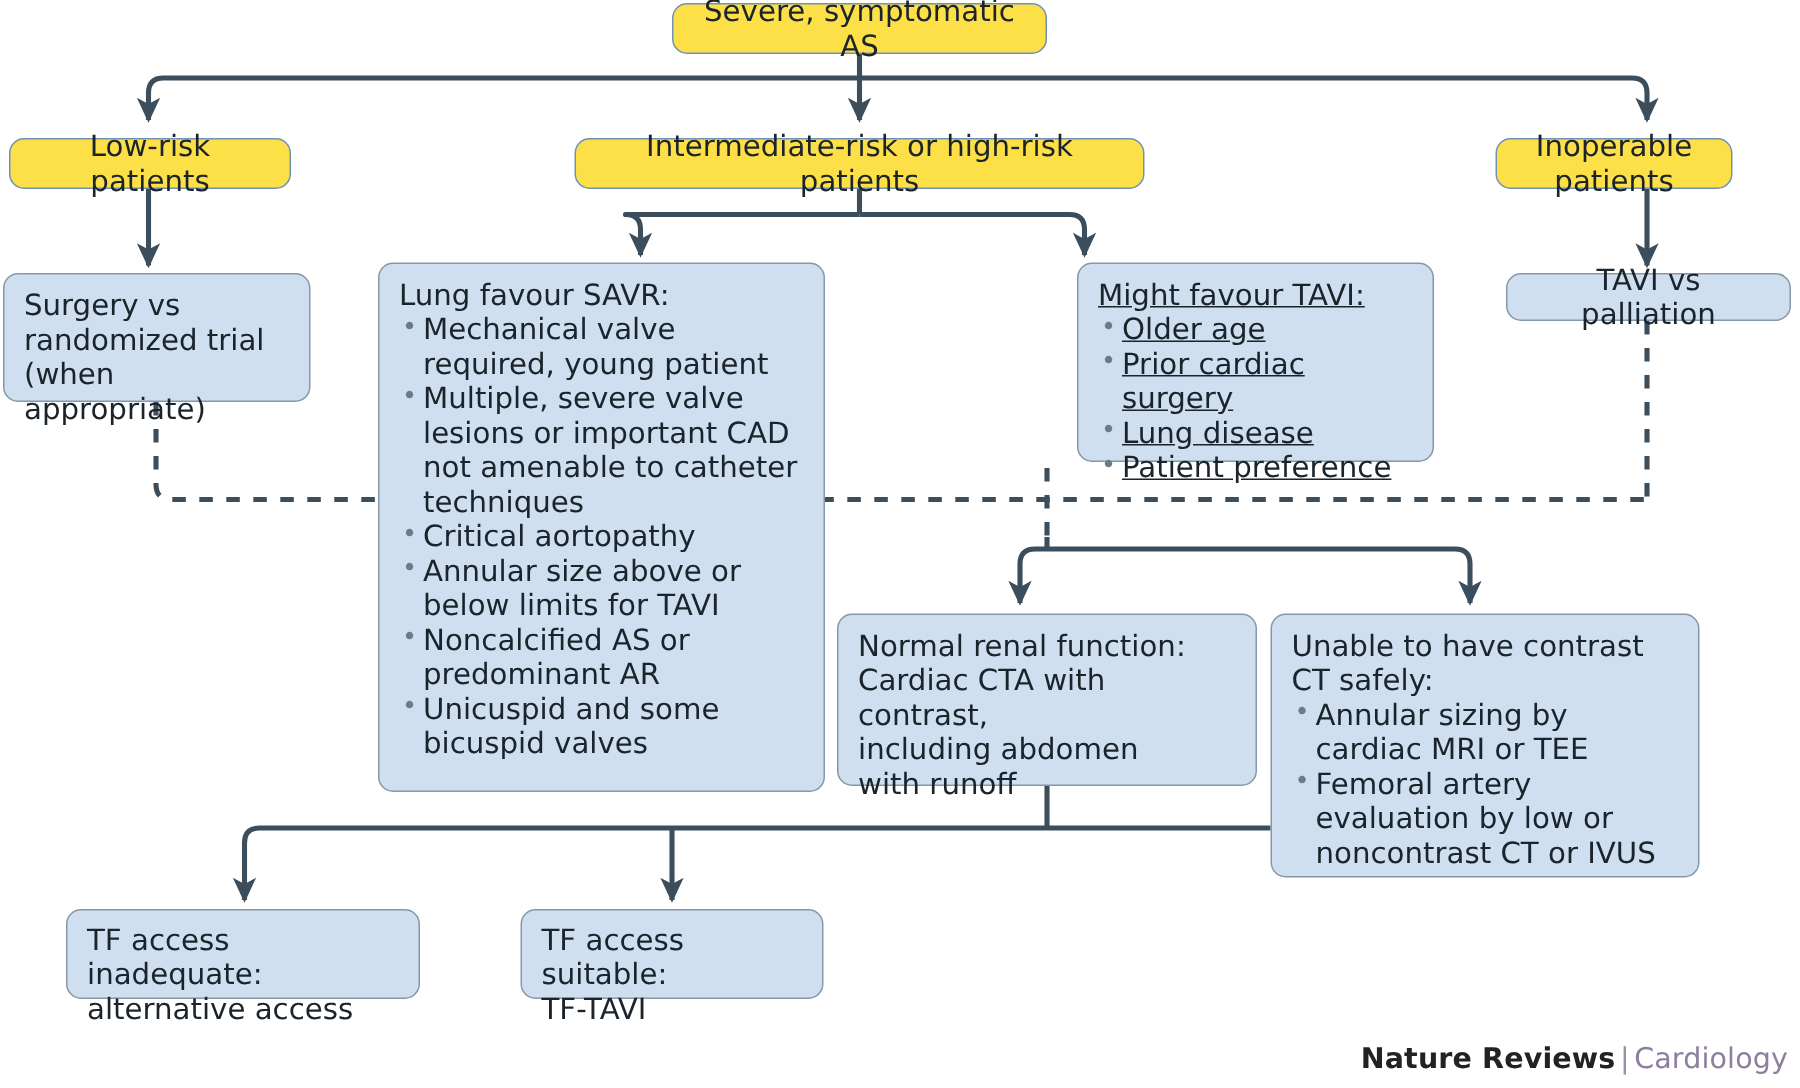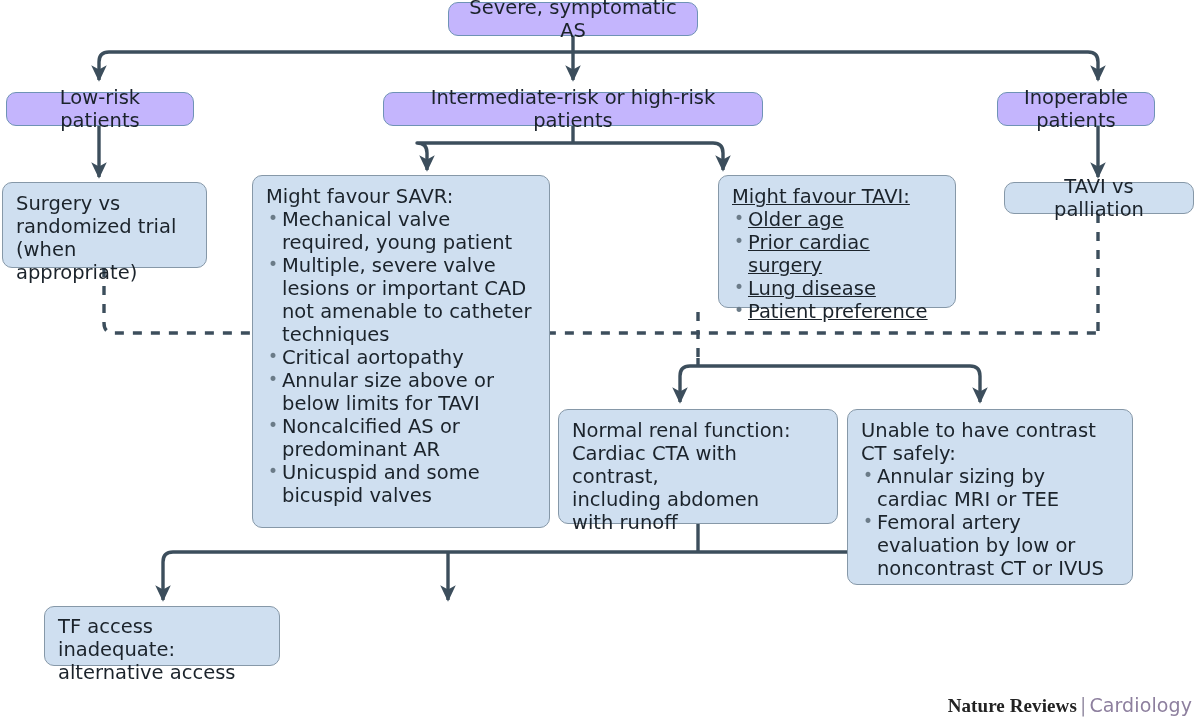--- a/index.html
+++ b/index.html
@@ -26,21 +26,21 @@
   .node {
     position: absolute;
     box-sizing: border-box;
     border-radius: 10px;
     border: 1px solid #7d8d9c;
     color: #1b232b;
     line-height: 1.18;
     z-index: 2;
   }
   .node.header {
-    background: #c4b5fd;
+    background: #fde047;
     border-color: #6f93b6;
     text-align: center;
     display: flex;
     align-items: center;
     justify-content: center;
     font-size: 19.5px;
     padding: 0 14px;
   }
   .node.content {
     background: #cfdff0;
@@ -87,21 +87,20 @@
     position: absolute;
     right: 8px;
     bottom: 8px;
     font-size: 19px;
     letter-spacing: 0.1px;
     z-index: 3;
   }
   .footer .brand {
     font-weight: bold;
     color: #222222;
-    font-family: Liberation Serif, serif;
   }
   .footer .sep {
     color: #9a93a8;
     margin: 0 3px;
     font-weight: normal;
   }
   .footer .journal {
     color: #8d7f9e;
   }
 </style>
@@ -164,21 +163,21 @@
     <span class="title">Inoperable patients</span>
   </div>
 
   <div class="node content" style="left:2px; top:182px; width:205px; height:86px;">
     <span class="title">Surgery vs
 randomized trial
 (when appropriate)</span>
   </div>
 
   <div class="node content" style="left:252px; top:175px; width:298px; height:353px;">
-    <span class="lead">Might favour SAVR:</span>
+    <span class="lead">Lung favour SAVR:</span>
     <ul>
       <li>Mechanical valve required, young patient</li>
       <li>Multiple, severe valve lesions or important CAD not amenable to catheter techniques</li>
       <li>Critical aortopathy</li>
       <li>Annular size above or below limits for TAVI</li>
       <li>Noncalcified AS or predominant AR</li>
       <li>Unicuspid and some bicuspid valves</li>
     </ul>
   </div>
 
@@ -210,18 +209,22 @@
       <li>Annular sizing by cardiac MRI or TEE</li>
       <li>Femoral artery evaluation by low or noncontrast CT or IVUS</li>
     </ul>
   </div>
 
   <div class="node content" style="left:44px; top:606px; width:236px; height:60px; padding-top:8px;">
     <span>TF access inadequate:</span>
     <span class="strong-line">alternative access</span>
   </div>
 
+  <div class="node content" style="left:347px; top:606px; width:202px; height:60px; padding-top:8px;">
+    <span>TF access suitable:</span>
+    <span class="strong-line">TF-TAVI</span>
+  </div>
 
   <div class="footer">
     <span class="brand">Nature Reviews</span><span class="sep">|</span><span class="journal">Cardiology</span>
   </div>
 
 </div>
 
 </body></html>

